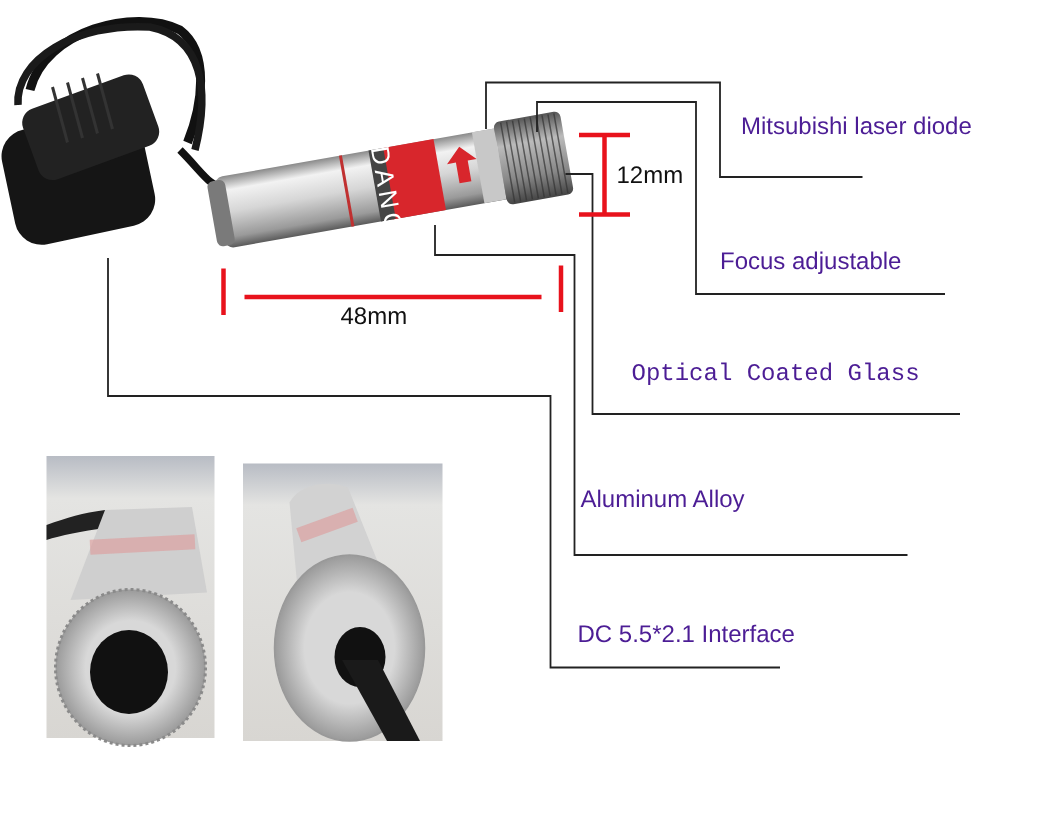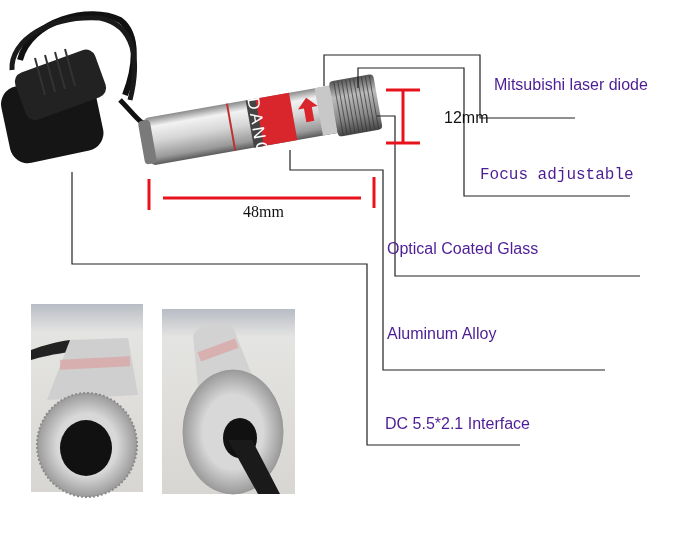--- a/index.html
+++ b/index.html
@@ -108,20 +108,20 @@
   <g>
     <rect x="162" y="309" width="133" height="185" fill="url(#photoBg)"></rect>
     <path d="M193,335 C200,322 220,320 232,325 L262,400 L200,410 Z" fill="#d2d2d2"></path>
     <rect x="198" y="345" width="40" height="10" fill="#d99" opacity="0.6" transform="rotate(-20 218 350)"></rect>
     <ellipse cx="233" cy="432" rx="50" ry="62" fill="url(#endcap)" stroke="#999" stroke-width="1"></ellipse>
     <ellipse cx="240" cy="438" rx="17" ry="20" fill="#111"></ellipse>
     <path d="M228,440 L252,440 L280,494 L258,494 Z" fill="#1a1a1a"></path>
   </g>
 </svg>
 
-<div class="dim" style="left:411px;top:109px;margin-left:33px;">12mm</div>
-<div class="dim" style="left:243px;top:203px;font-family:Liberation Serif, serif;">48mm</div>
+<div class="dim" style="left:411px;top:109px;">12mm</div>
+<div class="dim" style="left:227px;top:203px;">48mm</div>
 
 <div class="label" style="left:494px;top:76px;">Mitsubishi laser diode</div>
-<div class="label" style="left:480px;top:166px;font-family:Liberation Mono, monospace;">Focus adjustable</div>
-<div class="label" style="left:387px;top:240px;">Optical Coated Glass</div>
+<div class="label" style="left:480px;top:166px;">Focus adjustable</div>
+<div class="label" style="left:421px;top:240px;font-family:Liberation Mono, monospace;">Optical Coated Glass</div>
 <div class="label" style="left:387px;top:325px;">Aluminum Alloy</div>
 <div class="label" style="left:385px;top:415px;">DC 5.5*2.1 Interface</div>
 
 </body></html>

